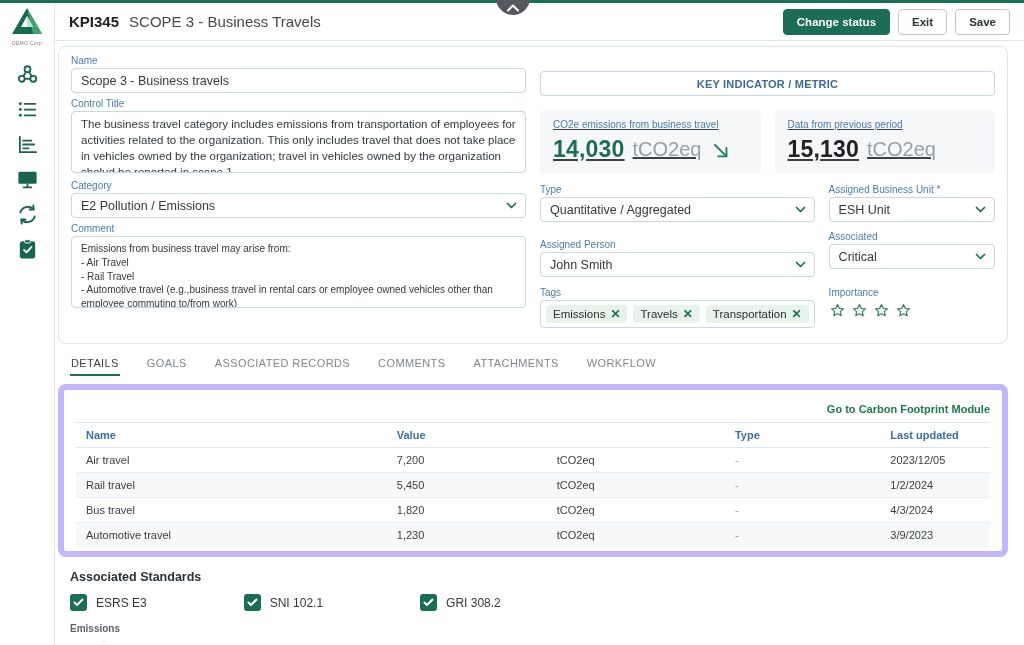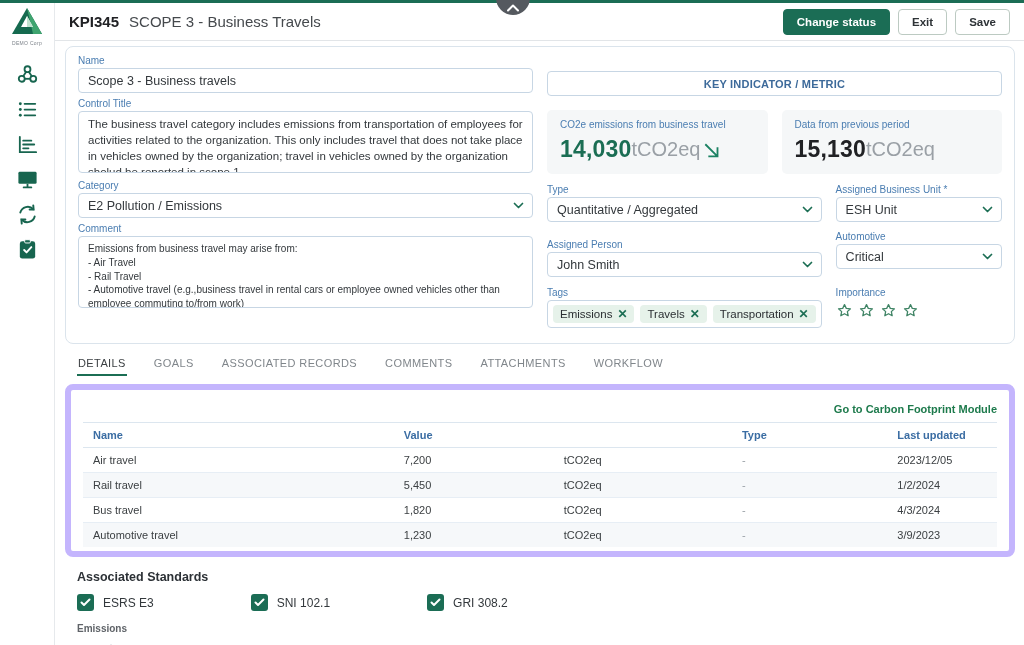--- a/index.html
+++ b/index.html
@@ -24,43 +24,43 @@
     border-bottom:1px solid #e2e5e8; display:flex; align-items:center; padding:0 14px; z-index:10; }
   .kpi-id { font-size:15px; font-weight:700; color:#202124; }
   .kpi-title { font-size:15px; color:#45494d; margin-left:10px; }
   .header-actions { margin-left:auto; display:flex; gap:8px; }
   .btn { font-size:11.5px; font-weight:600; border-radius:4px; padding:6px 13px; cursor:pointer;
     font-family:"Liberation Sans", sans-serif; }
   .btn-primary { background:#1b6d55; color:#fff; border:1px solid #1b6d55; }
   .btn-outline { background:#fff; color:#2e3337; border:1px solid #bccac2; }
 
   
-  .main { position:absolute; top:41px; left:54px; width:969px; height:604px; padding:5px 8px 0 11px; }
+  .main { position:absolute; top:41px; left:47px; width:969px; height:604px; padding:5px 8px 0 11px; }
 
   .form-card { border:1px solid #dbe4ec; border-radius:8px; padding:8px 12px 10px 12px;
     display:grid; grid-template-columns:1fr 1fr; column-gap:14px; }
   .field { margin-bottom:5px; }
   .field-label { font-size:10px; color:#4a7db1; margin-bottom:2px; }
   .tinput, .ttextarea { width:100%; border:1px solid #c7d6e4; border-radius:4px; background:#fff;
     font-family:"Liberation Sans", sans-serif; font-size:12.5px; color:#33383c; padding:5px 9px; }
   .tinput { height:25px; }
   .ttextarea { resize:none; line-height:1.38; overflow:hidden; display:block; }
   .ta-control { height:62px; font-size:11.5px; }
   .ta-comment { height:72px; font-size:10px; }
   .tselect { position:relative; width:100%; height:25px; border:1px solid #c7d6e4; border-radius:4px;
     background:#fff; font-size:12.5px; color:#33383c; display:flex; align-items:center; padding:0 26px 0 9px; cursor:pointer; }
   .tselect .chev { position:absolute; right:8px; top:8px; }
 
   .ki-btn { width:100%; height:25px; margin:16px 0 14px 0; border:1px solid #c7d6e4; border-radius:4px; background:#fff;
     font-size:11px; font-weight:700; color:#3d6a9a; letter-spacing:.2px; cursor:pointer;
     font-family:"Liberation Sans", sans-serif; }
   .metric-row { display:grid; grid-template-columns:1fr 1fr; column-gap:14px; margin-bottom:10px; }
-  .metric-card { background:#f5f7f8; border-radius:5px; padding:9px 13px 11px 13px; }
+  .metric-card { background:#f5f7f8; border-radius:5px; padding:9px 13px 11px 13px;text-decoration:underline; }
   .metric-label { font-size:10px; color:#4a7db1; margin-bottom:6px; }
-  .metric-value-row { display:flex; align-items:center; }
+  .metric-value-row { display:flex; align-items:center; gap:8px; }
   .metric-value { font-size:23px; font-weight:700; letter-spacing:.2px; }
   .metric-value.green { color:#1b6e54; }
   .metric-value.dark { color:#202124; }
   .metric-unit { font-size:20px; color:#9aa0a6; }
   .right-grid { display:grid; grid-template-columns:1fr 1fr; column-gap:14px; }
 
   .tags-box { border:1px solid #c7d6e4; border-radius:4px; min-height:28px; padding:3px 5px;
     display:flex; gap:6px; align-items:center; }
   .tag-chip { background:#e6f2ea; border-radius:4px; font-size:11.5px; color:#2b2f33; padding:3px 7px;
     display:flex; align-items:center; gap:5px; cursor:default; }
@@ -260,21 +260,21 @@
         <div class="field" style="margin-top:12px;">
           <div class="field-label">Assigned Person</div>
           <div class="tselect">
             <span>John Smith</span>
             <svg class="chev" width="11" height="7" viewBox="0 0 11 7">
                 <polyline points="1.5,1.5 5.5,5.5 9.5,1.5" fill="none" stroke="#1b6e54" stroke-width="1.7" stroke-linecap="round" stroke-linejoin="round"></polyline>
               </svg>
           </div>
         </div>
         <div class="field" style="margin-top:4px;">
-          <div class="field-label">Automotive</div>
+          <div class="field-label">Associated</div>
           <div class="tselect">
             <span>Critical</span>
             <svg class="chev" width="11" height="7" viewBox="0 0 11 7">
                 <polyline points="1.5,1.5 5.5,5.5 9.5,1.5" fill="none" stroke="#1b6e54" stroke-width="1.7" stroke-linecap="round" stroke-linejoin="round"></polyline>
               </svg>
           </div>
         </div>
         <div class="field" style="margin-top:5px;">
           <div class="field-label">Tags</div>
           <div class="tags-box">

